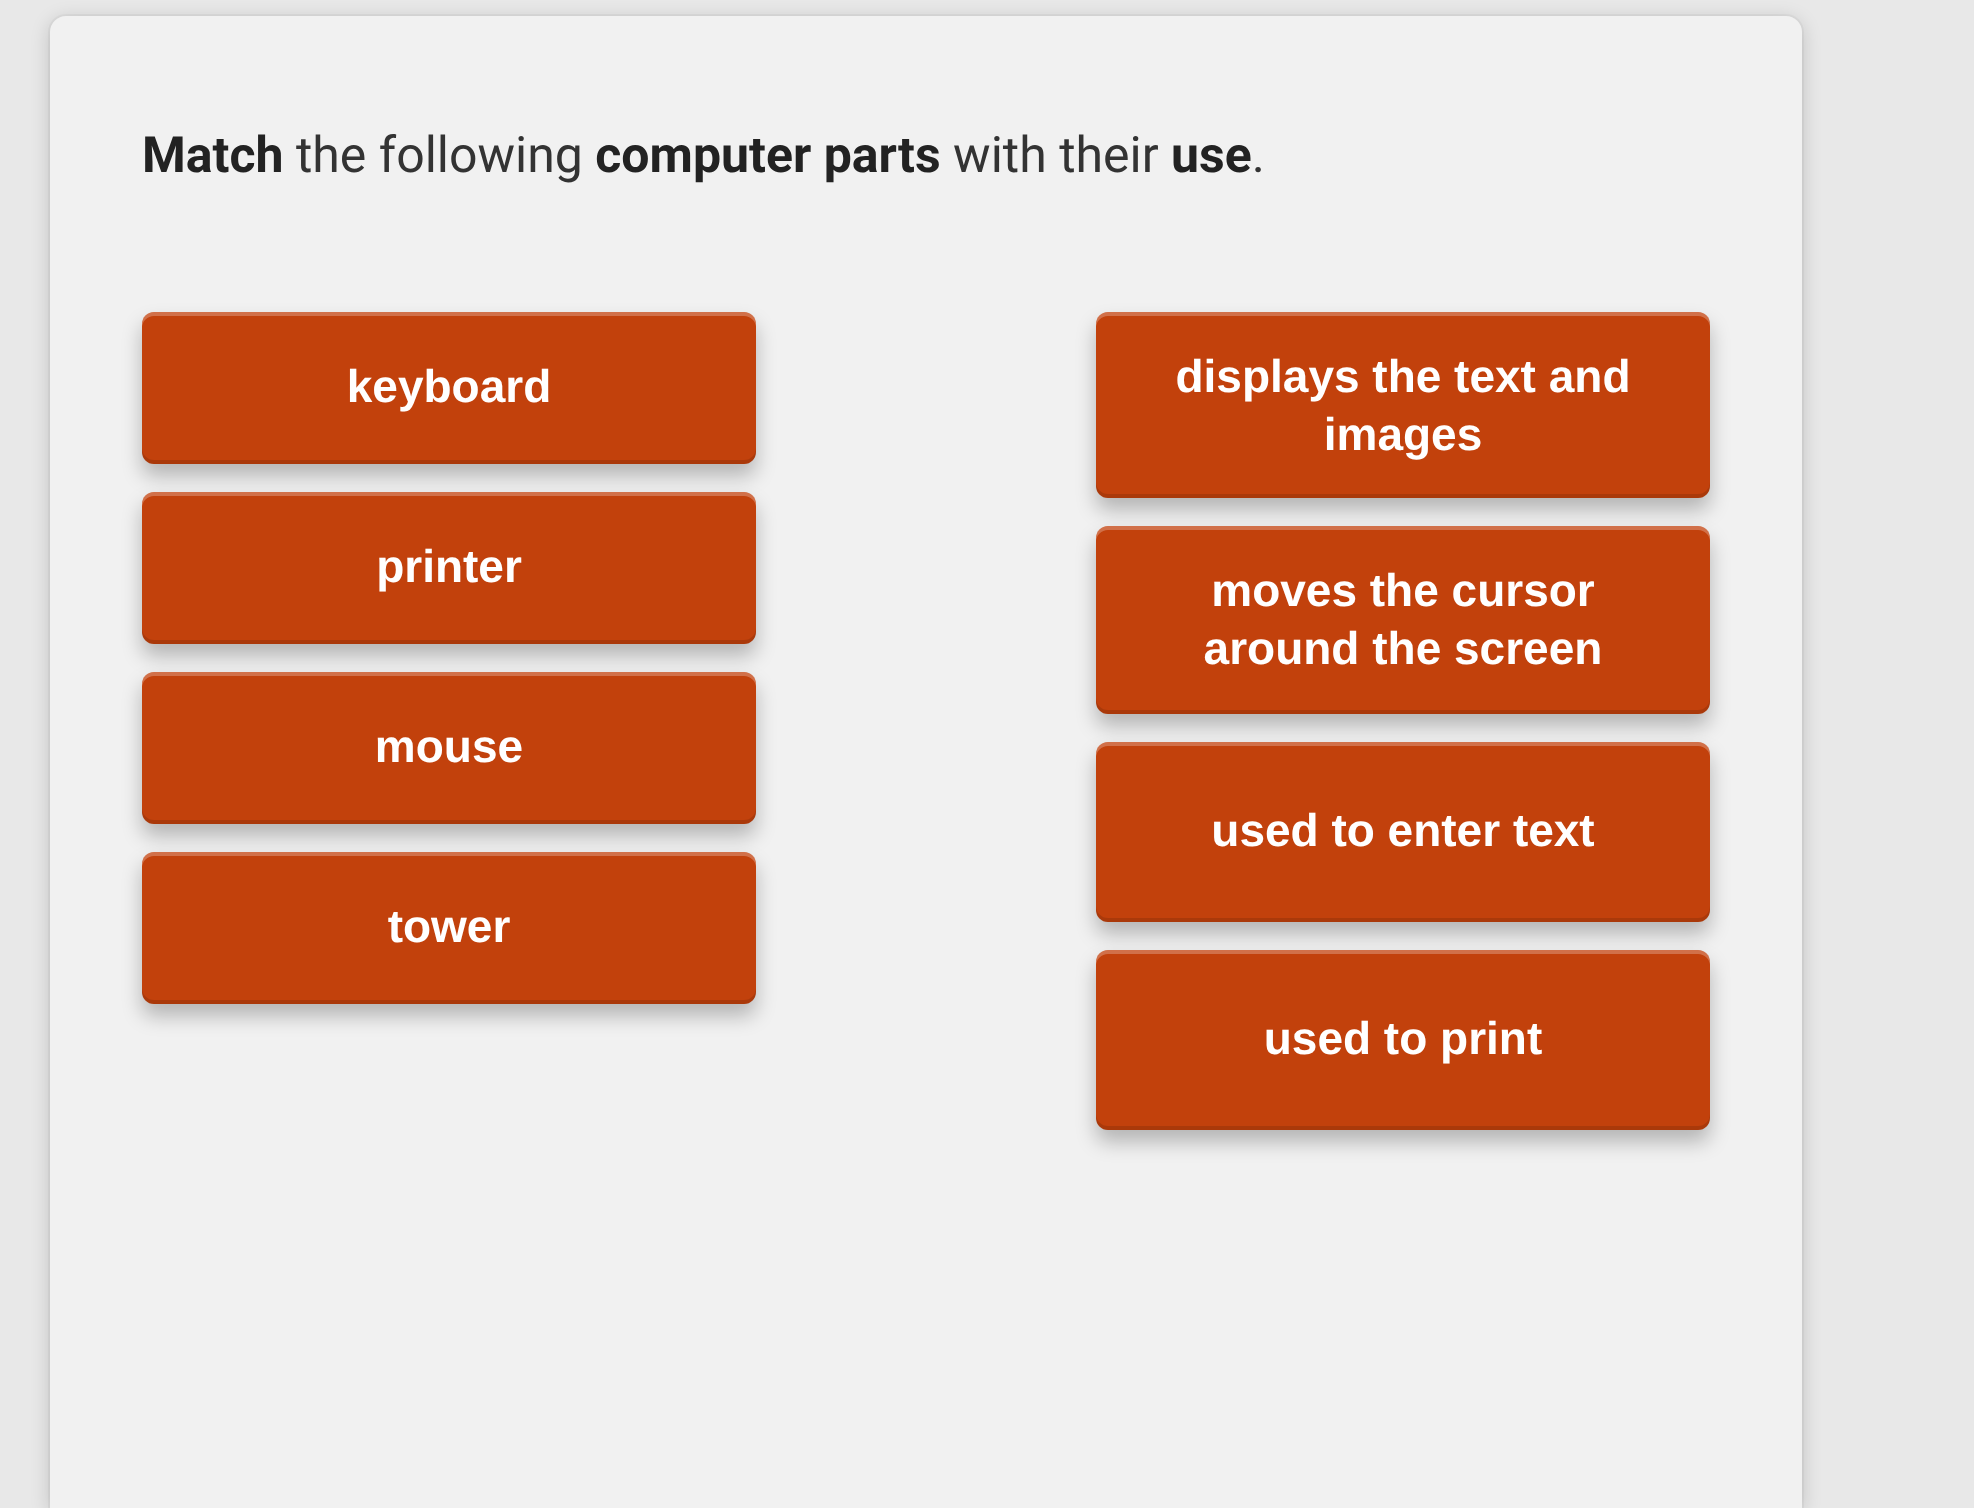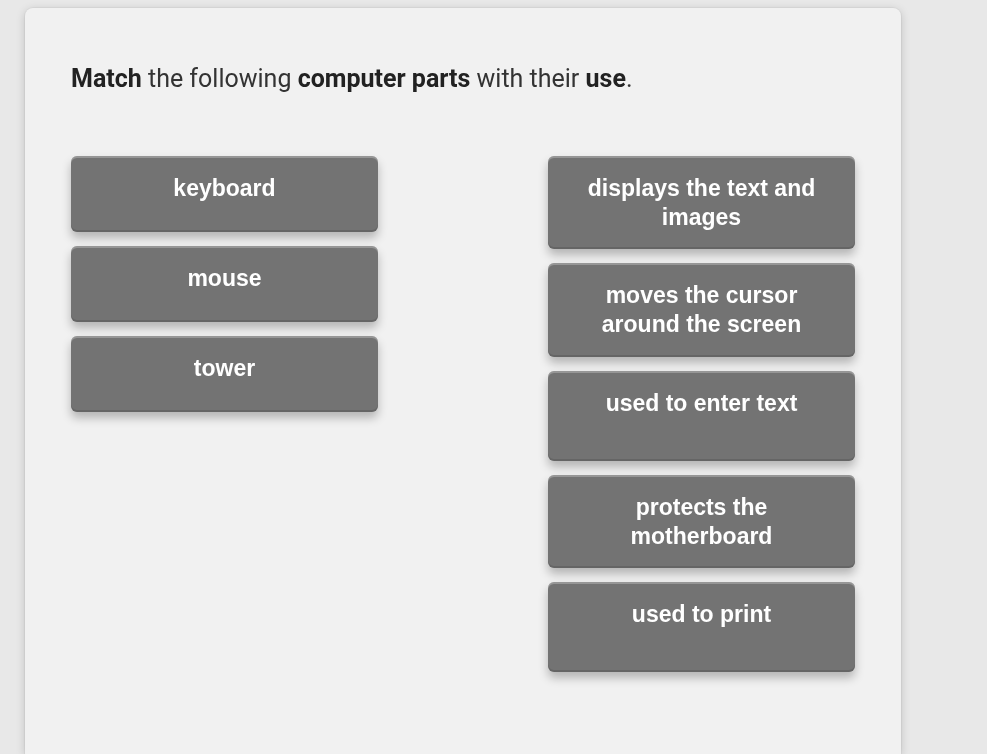--- a/index.html
+++ b/index.html
@@ -39,26 +39,27 @@
     display: flex;
     gap: 170px;
   }
   .col {
     display: flex;
     flex-direction: column;
     gap: 14px;
     width: 342px;
   }
   .tile {
-    background: #737373;
+    background: #c2410c;
     color: #ffffff;
     border: none;
     border-radius: 6px;
     min-height: 76px;
     display: flex;
+    align-items: center;
     justify-content: center;
     text-align: center;
     font-size: 23px;
     font-weight: 700;
     line-height: 1.25;
     padding: 18px 24px;
     cursor: pointer;
     position: relative;
     box-shadow:
       inset 0 2px 0 rgba(255,255,255,0.25),
@@ -79,41 +80,41 @@
       <b>Match</b><span> the following </span><b>computer parts</b><span> with their </span><b>use</b><span>.</span>
     </div>
 
     <div class="columns">
 
       <div class="col col-left">
         <button class="tile">
           <span>keyboard</span>
         </button>
         <button class="tile">
+          <span>printer</span>
+        </button>
+        <button class="tile">
           <span>mouse</span>
         </button>
         <button class="tile">
           <span>tower</span>
         </button>
       </div>
 
       <div class="col col-right">
         <button class="tile">
           <span>displays the text and images</span>
         </button>
         <button class="tile">
           <span>moves the cursor around the screen</span>
         </button>
         <button class="tile">
           <span>used to enter text</span>
         </button>
         <button class="tile">
-          <span>protects the motherboard</span>
-        </button>
-        <button class="tile">
           <span>used to print</span>
         </button>
       </div>
 
     </div>
 
   </div>
 </div>
 
 </body></html>

